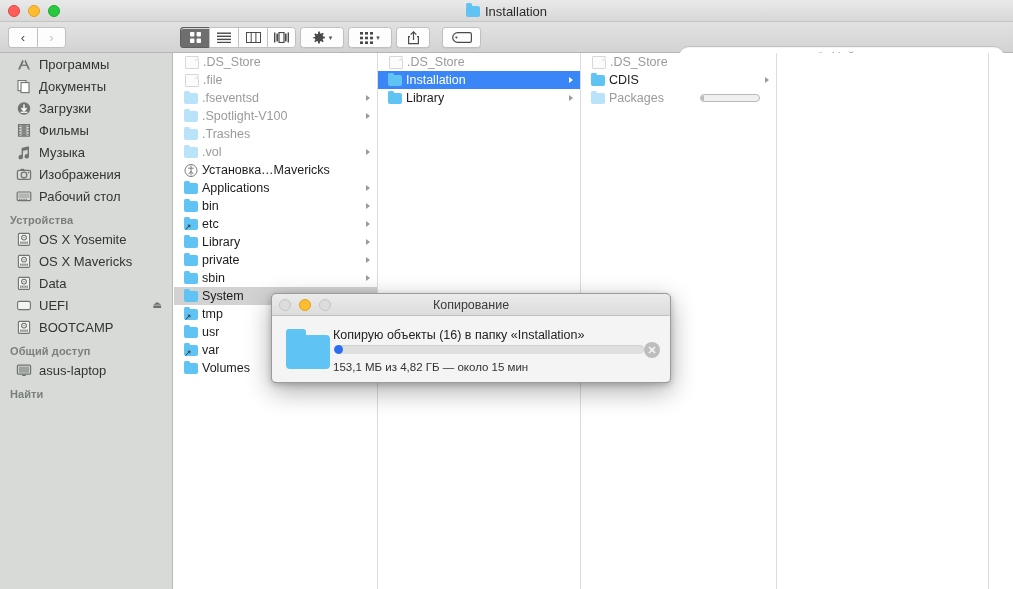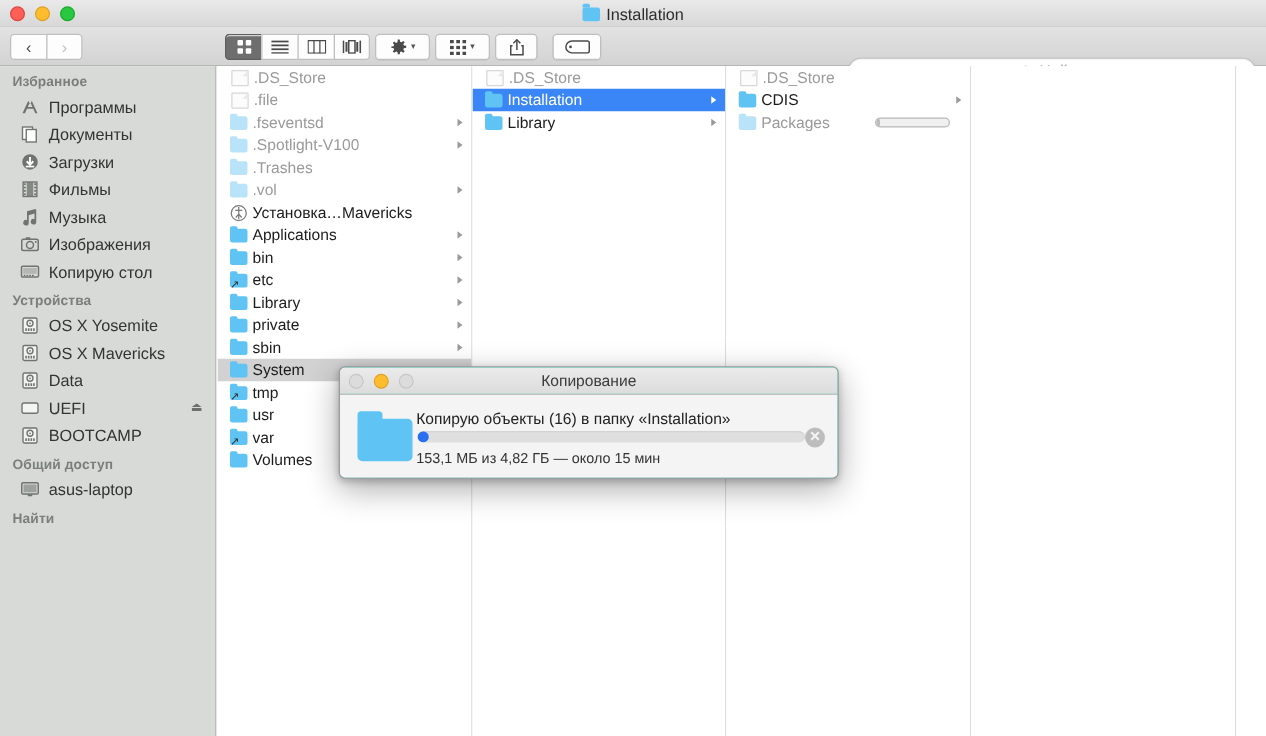--- a/index.html
+++ b/index.html
@@ -163,21 +163,21 @@
     width: 60px; height: 8px; background: #f0f0f0;
     border: 1px solid #b8b8b8; border-radius: 4px; overflow: hidden;
   }
   .mini-progress > i {
     display: block; height: 100%; background: #bdbdbd; border-radius: 4px;
   }
 
   
   .dialog {
     position: absolute; left: 271px; top: 293px; width: 400px; height: 90px;
-    background: #5eead4; border: 1px solid #9b9b9b; border-radius: 5px;
+    background: #0f766e; border: 1px solid #9b9b9b; border-radius: 5px;
     box-shadow: 0 8px 26px rgba(0,0,0,0.33), 0 2px 6px rgba(0,0,0,0.2);
     overflow: hidden;
   }
   .dlg-title {
     height: 22px; background: linear-gradient(to bottom, #ebebeb, #dcdcdc);
     border-bottom: 1px solid #c0c0c0; position: relative;
     display: flex; align-items: center; justify-content: center;
   }
   .dlg-title .t { font-size: 12.5px; color: #3b3b3b; }
   .dlg-traffic { position: absolute; left: 7px; top: 5px; display: flex; gap: 8px; }
@@ -309,21 +309,20 @@
     <div class="searchbox">
       <svg width="11" height="11" viewBox="0 0 12 12">
         <circle cx="5" cy="5" r="3.7" fill="none" stroke="#8c8c8c" stroke-width="1.3"></circle>
         <line x1="7.8" y1="7.8" x2="11" y2="11" stroke="#8c8c8c" stroke-width="1.4"></line>
       </svg>
       <span class="search-ph">Найти</span>
     </div>
   </div>
 
   <div class="sidebar" id="sidebar">
-      <div class="sb-head">Избранное</div>
       <div class="sb-item">
         <span class="sb-ico"><svg width="16" height="15" viewBox="0 0 16 15">
             <path d="M2 12.5 6.6 2.5l1 2.1-3.6 7.9z" fill="#70746f"></path>
             <path d="M9.4 2.5 14 12.5h-1.8l-3.6-7.9z" fill="#70746f"></path>
             <path d="M5 7.6h6v1.3H5z" fill="#70746f"></path>
           </svg></span>
         <span>Программы</span>
       </div>
       <div class="sb-item">
         <span class="sb-ico"><svg width="16" height="15" viewBox="0 0 16 15">
@@ -376,21 +375,21 @@
         <span class="sb-ico"><svg width="16" height="15" viewBox="0 0 16 15">
             <rect x="1.2" y="3" width="13.6" height="8.6" rx="1" fill="none" stroke="#70746f" stroke-width="1.2"></rect>
             <rect x="2.6" y="4.4" width="10.8" height="4.6" fill="#70746f" opacity="0.35"></rect>
             <g fill="#70746f">
               <rect x="3" y="9.8" width="1.4" height="1"></rect>
               <rect x="5.2" y="9.8" width="1.4" height="1"></rect>
               <rect x="7.4" y="9.8" width="1.4" height="1"></rect>
               <rect x="9.6" y="9.8" width="1.4" height="1"></rect>
             </g>
           </svg></span>
-        <span>Копирую стол</span>
+        <span>Рабочий стол</span>
       </div>
       <div class="sb-head">Устройства</div>
       <div class="sb-item">
         <span class="sb-ico"><svg width="16" height="15" viewBox="0 0 16 15">
             <rect x="2.4" y="1.4" width="11.2" height="12" rx="1.2" fill="#f2f2f2" stroke="#70746f" stroke-width="1.1"></rect>
             <circle cx="8" cy="5.6" r="2.4" fill="none" stroke="#70746f" stroke-width="1.1"></circle>
             <circle cx="8" cy="5.6" r="0.7" fill="#70746f"></circle>
             <g fill="#70746f">
               <rect x="4.2" y="9.6" width="1.3" height="2.2"></rect>
               <rect x="6.3" y="9.6" width="1.3" height="2.2"></rect>

